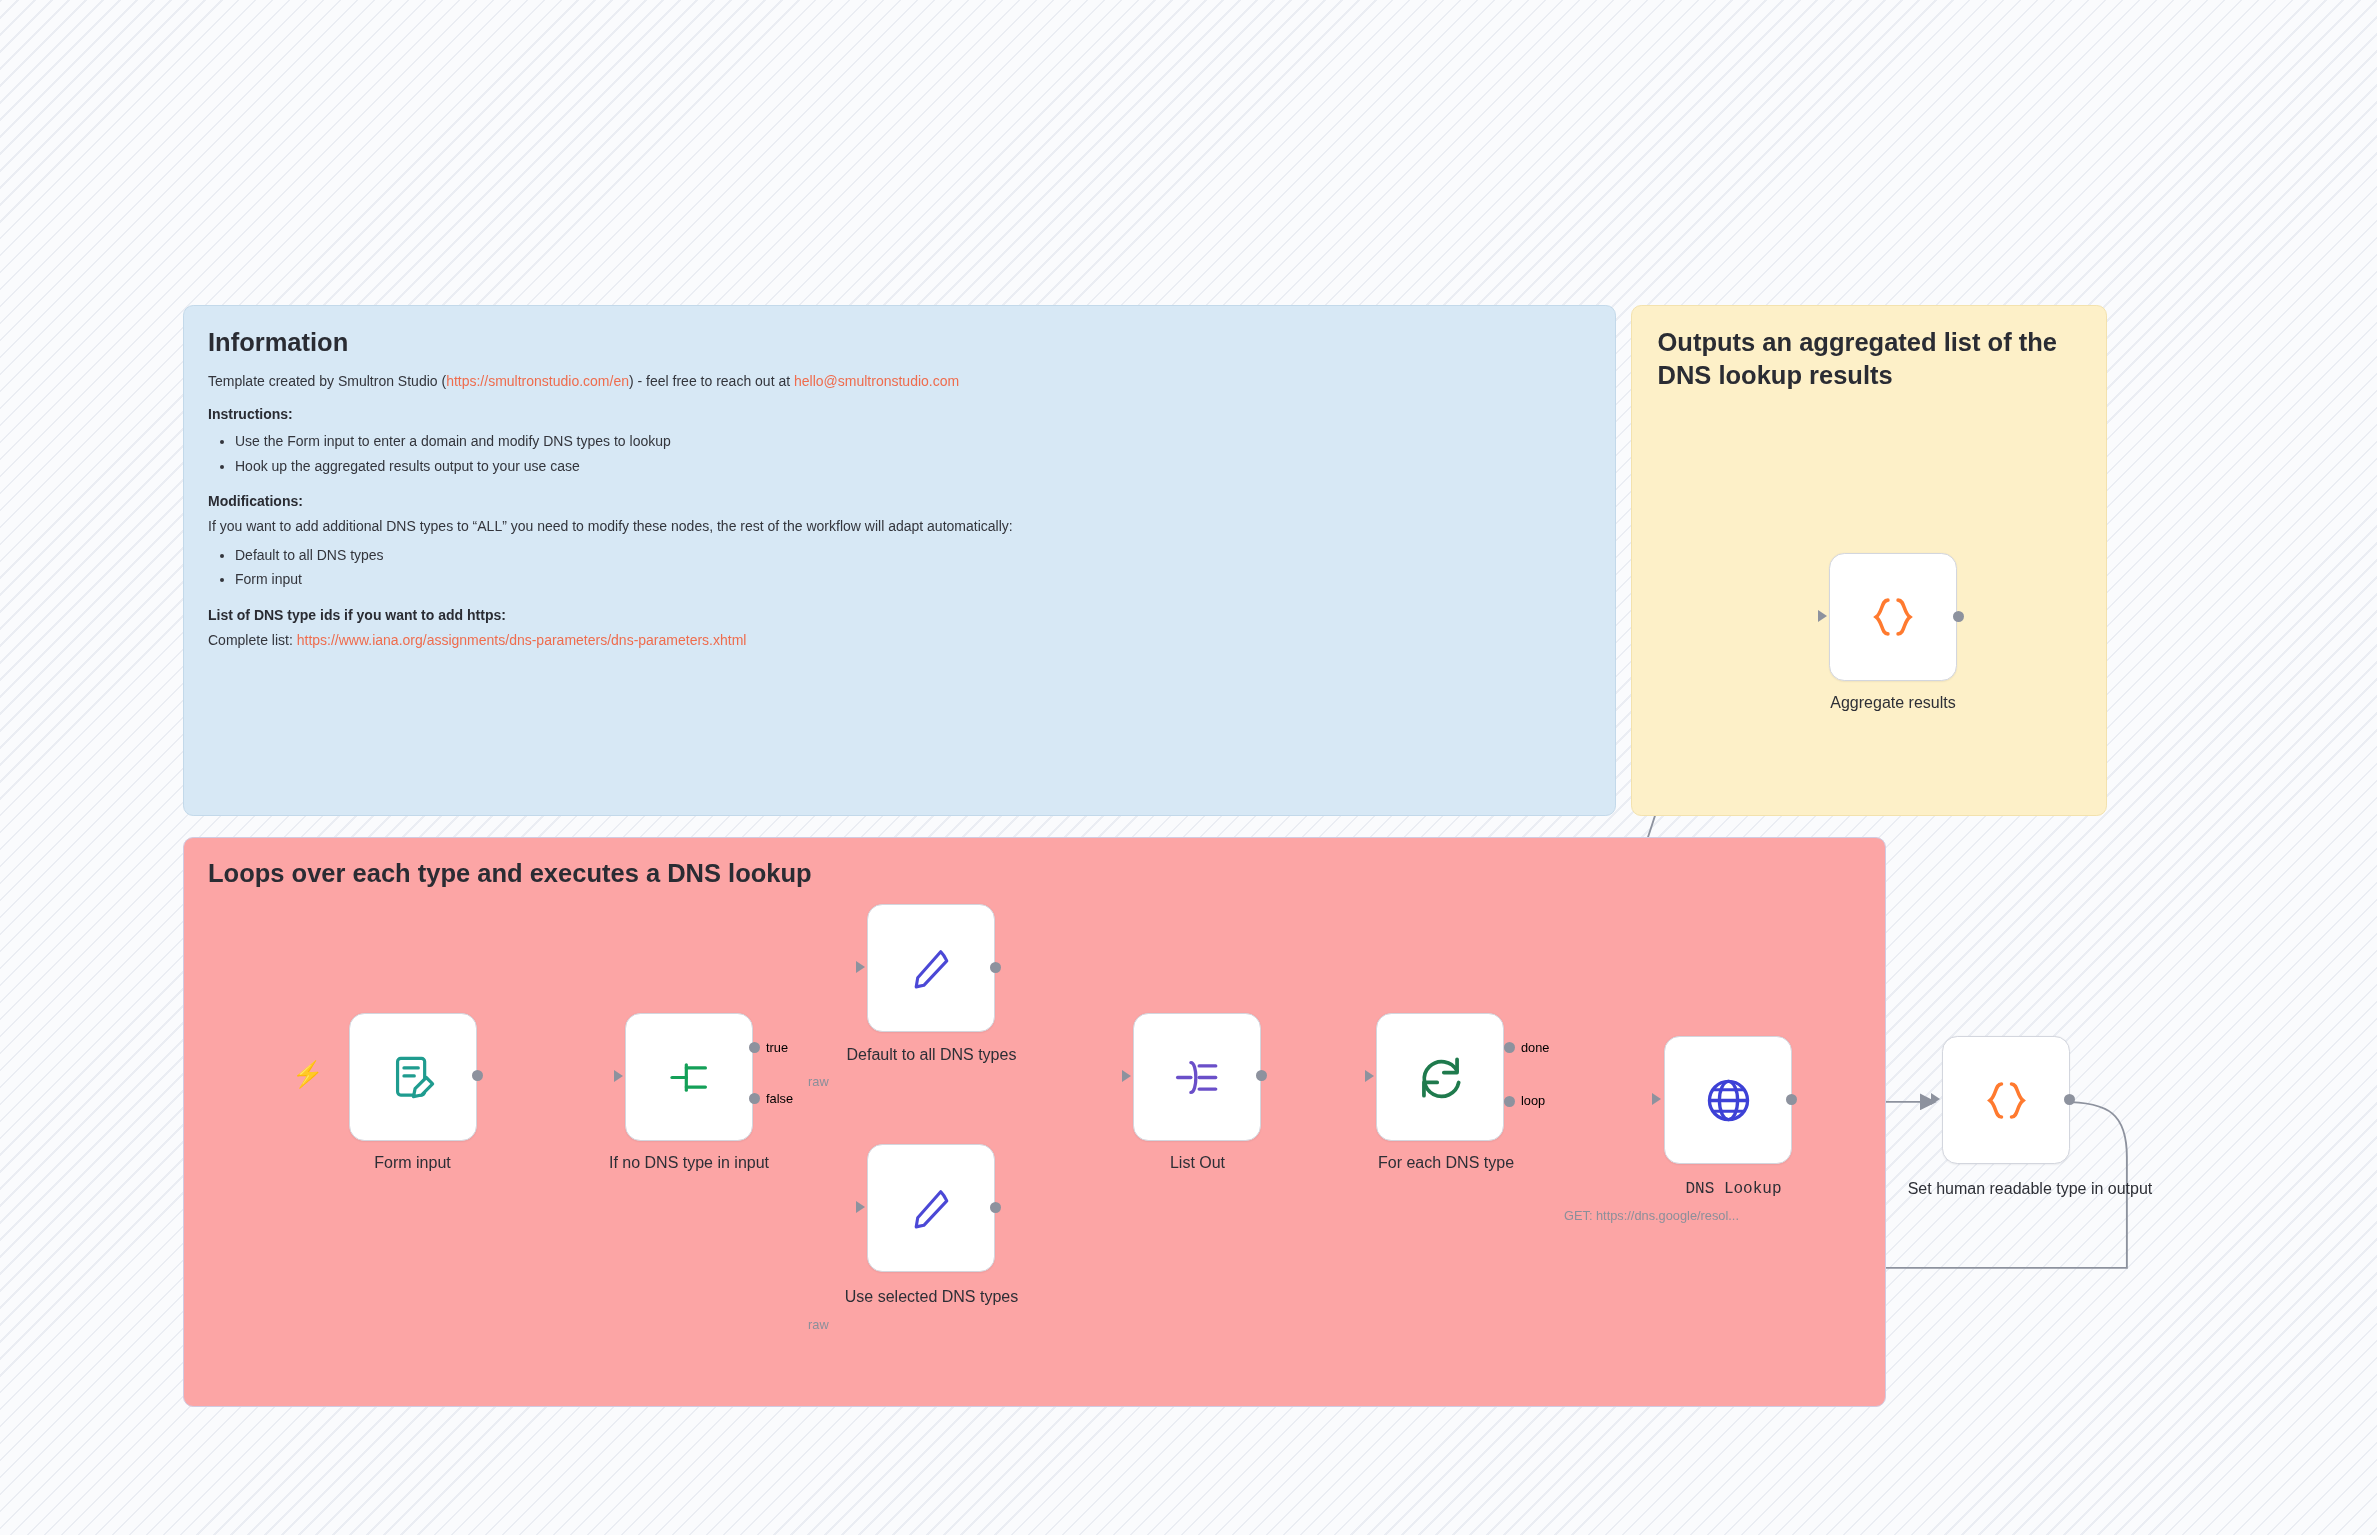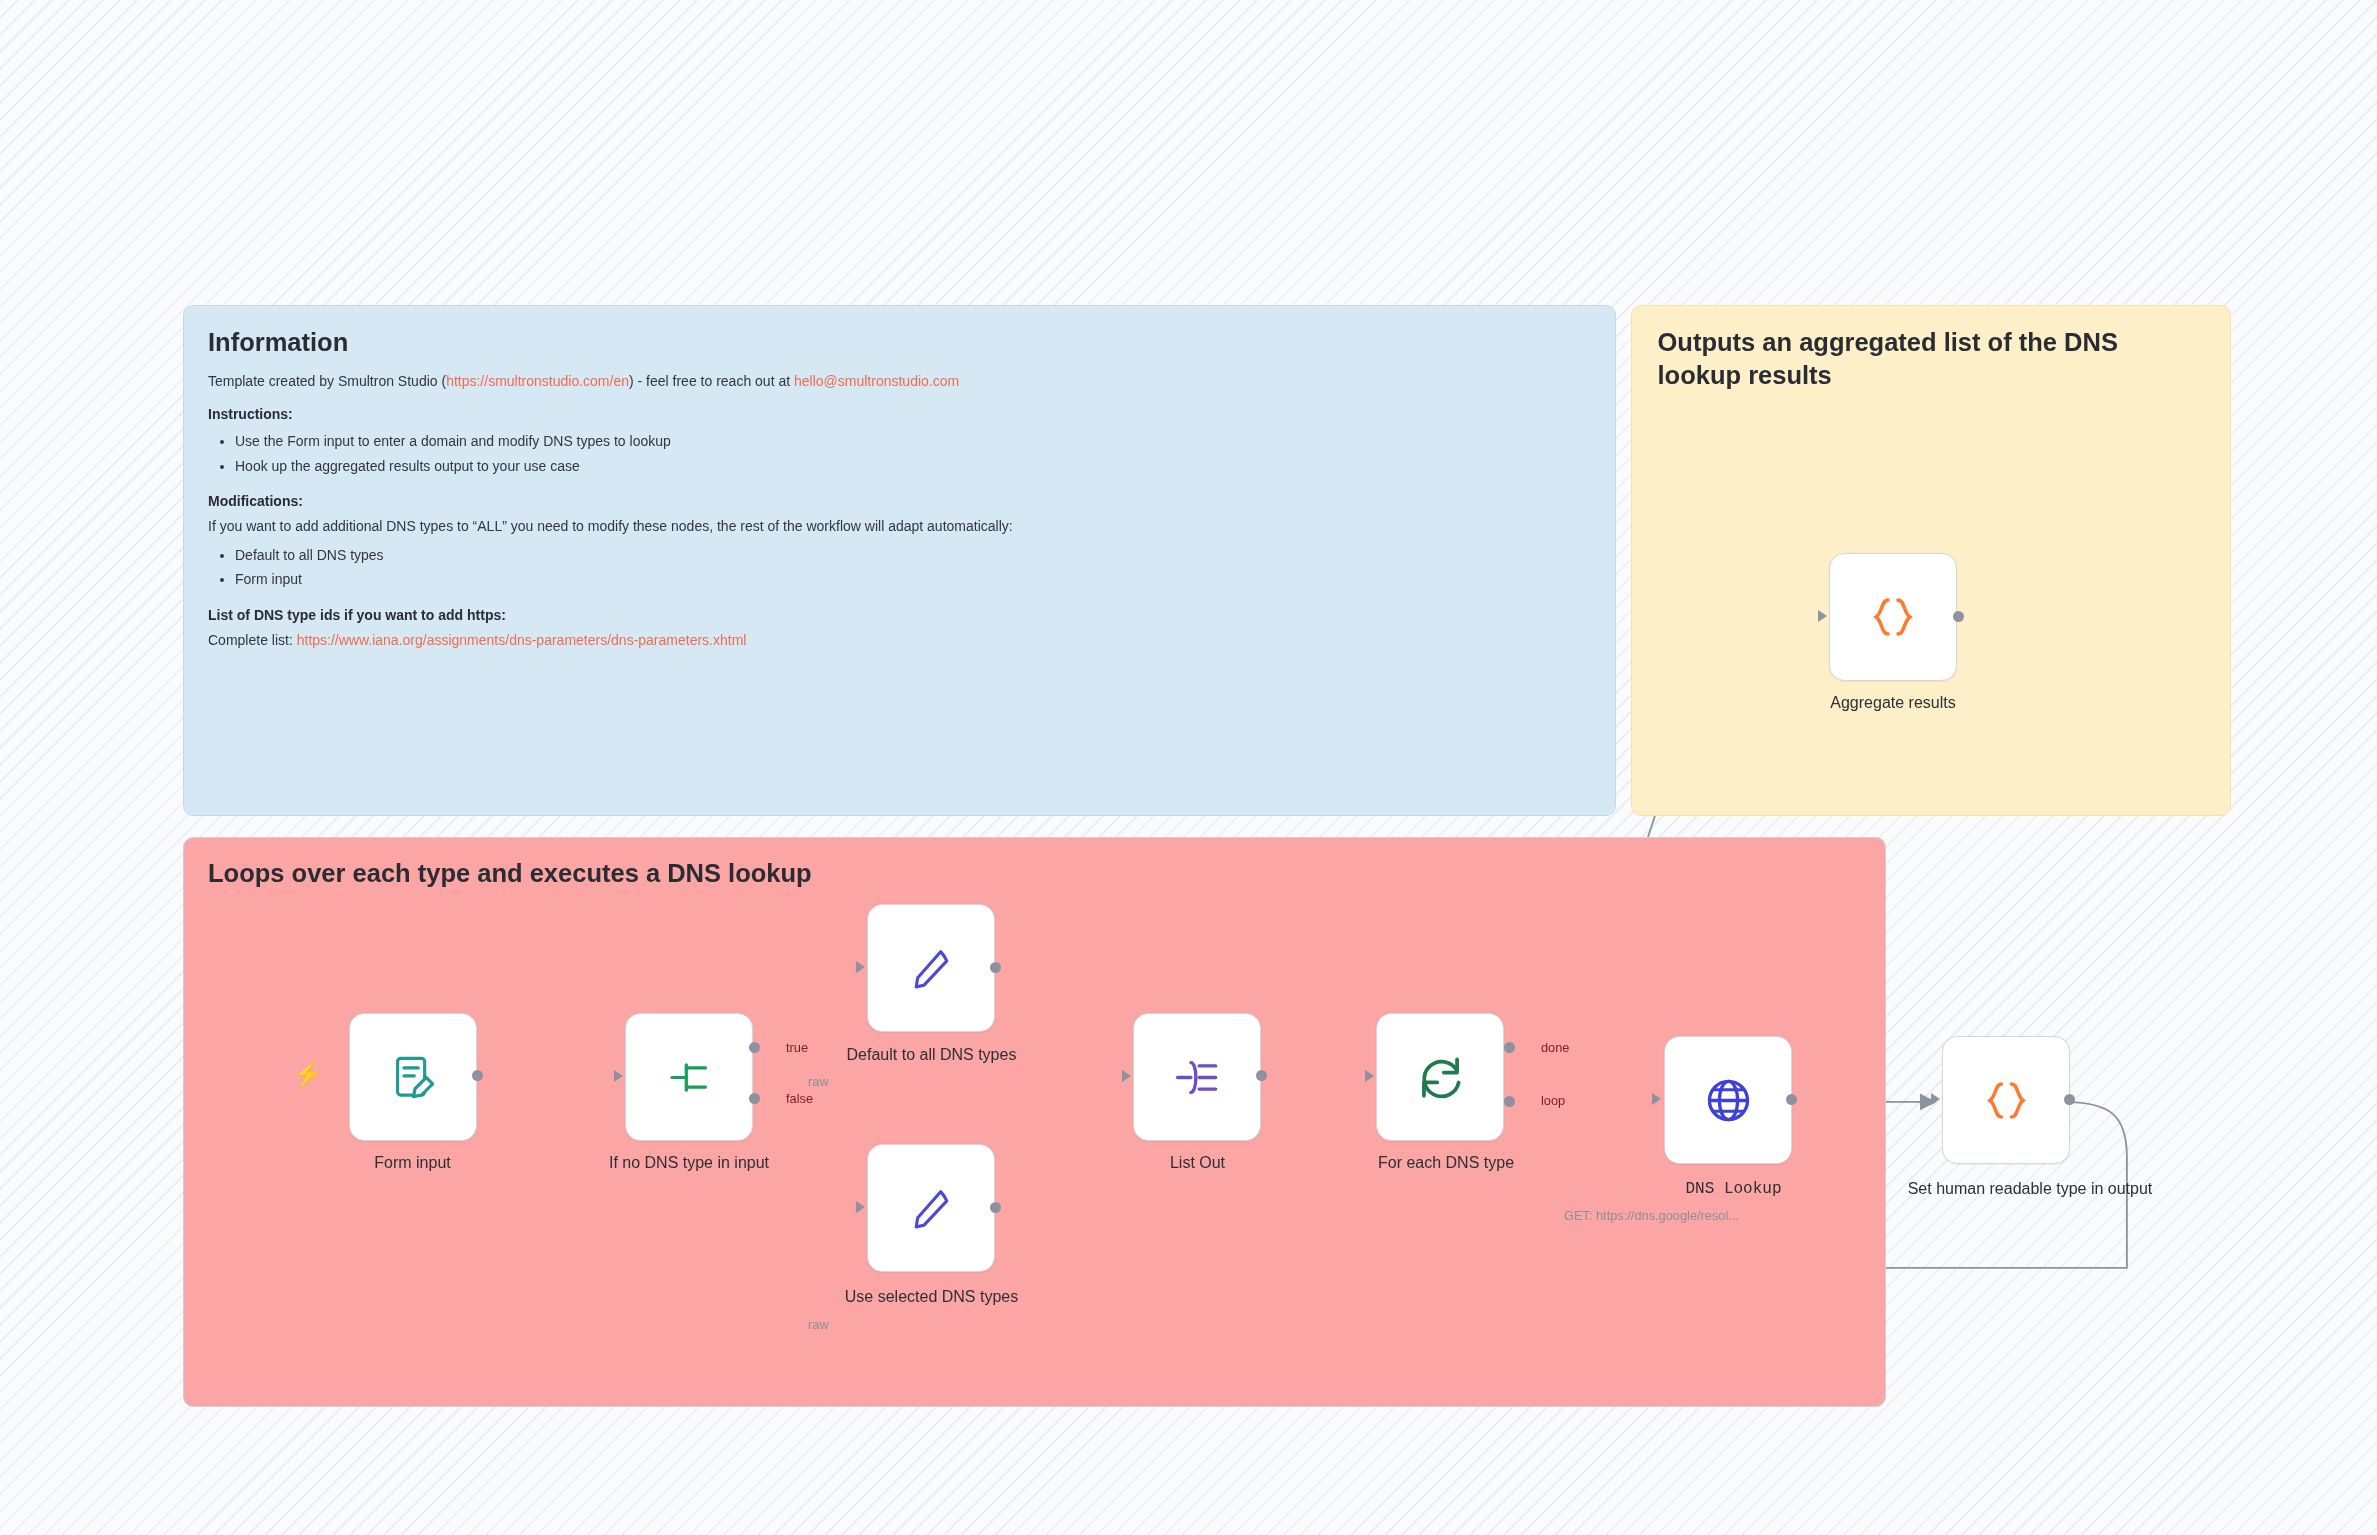--- a/index.html
+++ b/index.html
@@ -40,21 +40,21 @@
     top: 305px;
     width: 1433px;
     height: 511px;
     background: #d7e8f5;
     border: 0.9px solid #c3d9ea;
     padding: 20.4px 24px;
   }
   .note-yellow {
     left: 1631px;
     top: 305px;
-    width: 600px;
+    width: 476px;
     height: 511px;
     background: #fdf0c8;
     border: 0.9px solid #f3e2ae;
     padding: 20.4px 25.5px;
   }
   .note-purple {
     left: 183px;
     top: 837px;
     width: 1703px;
     height: 570px;
@@ -141,23 +141,22 @@
     height: 0;
     border-top: 6.8px solid transparent;
     border-bottom: 6.8px solid transparent;
     border-left: 9.4px solid #8d929e;
     border-radius: 0;
     background: none;
   }
   .port-label {
     position: absolute;
     font-size: 12.8px;
-    color: #7f1d1d;
+    color: #000000;
     white-space: nowrap;
-    margin-left: 20px;
   }
 
   .edge-svg {
     position: absolute;
     left: 0;
     top: 0;
     width: 2377px;
     height: 1536px;
     pointer-events: none;
   }

